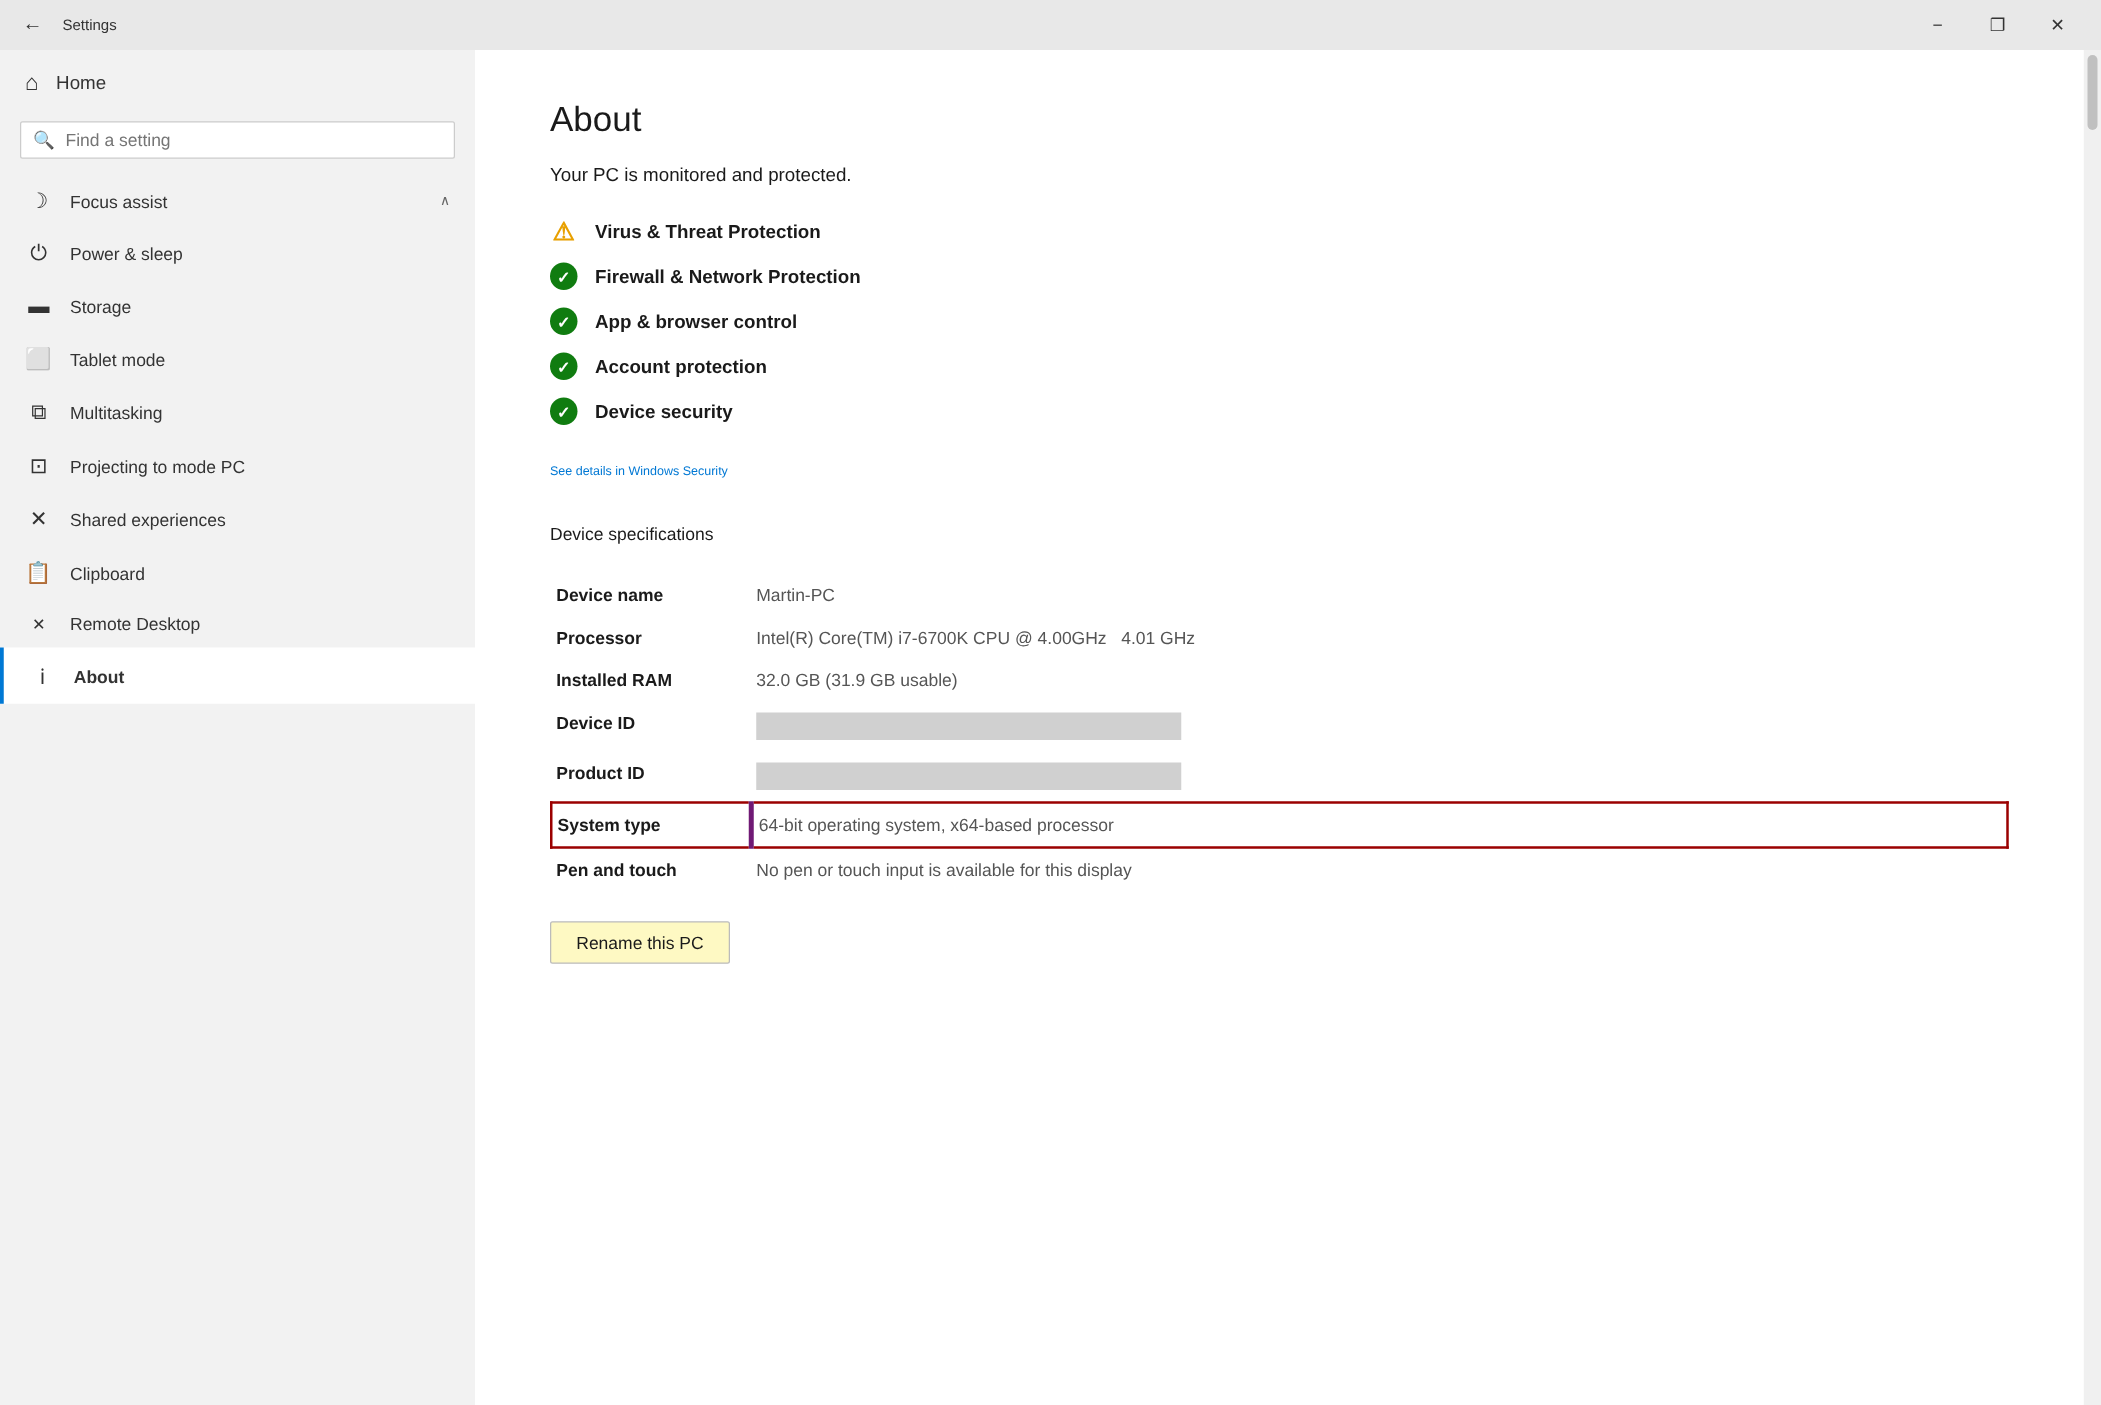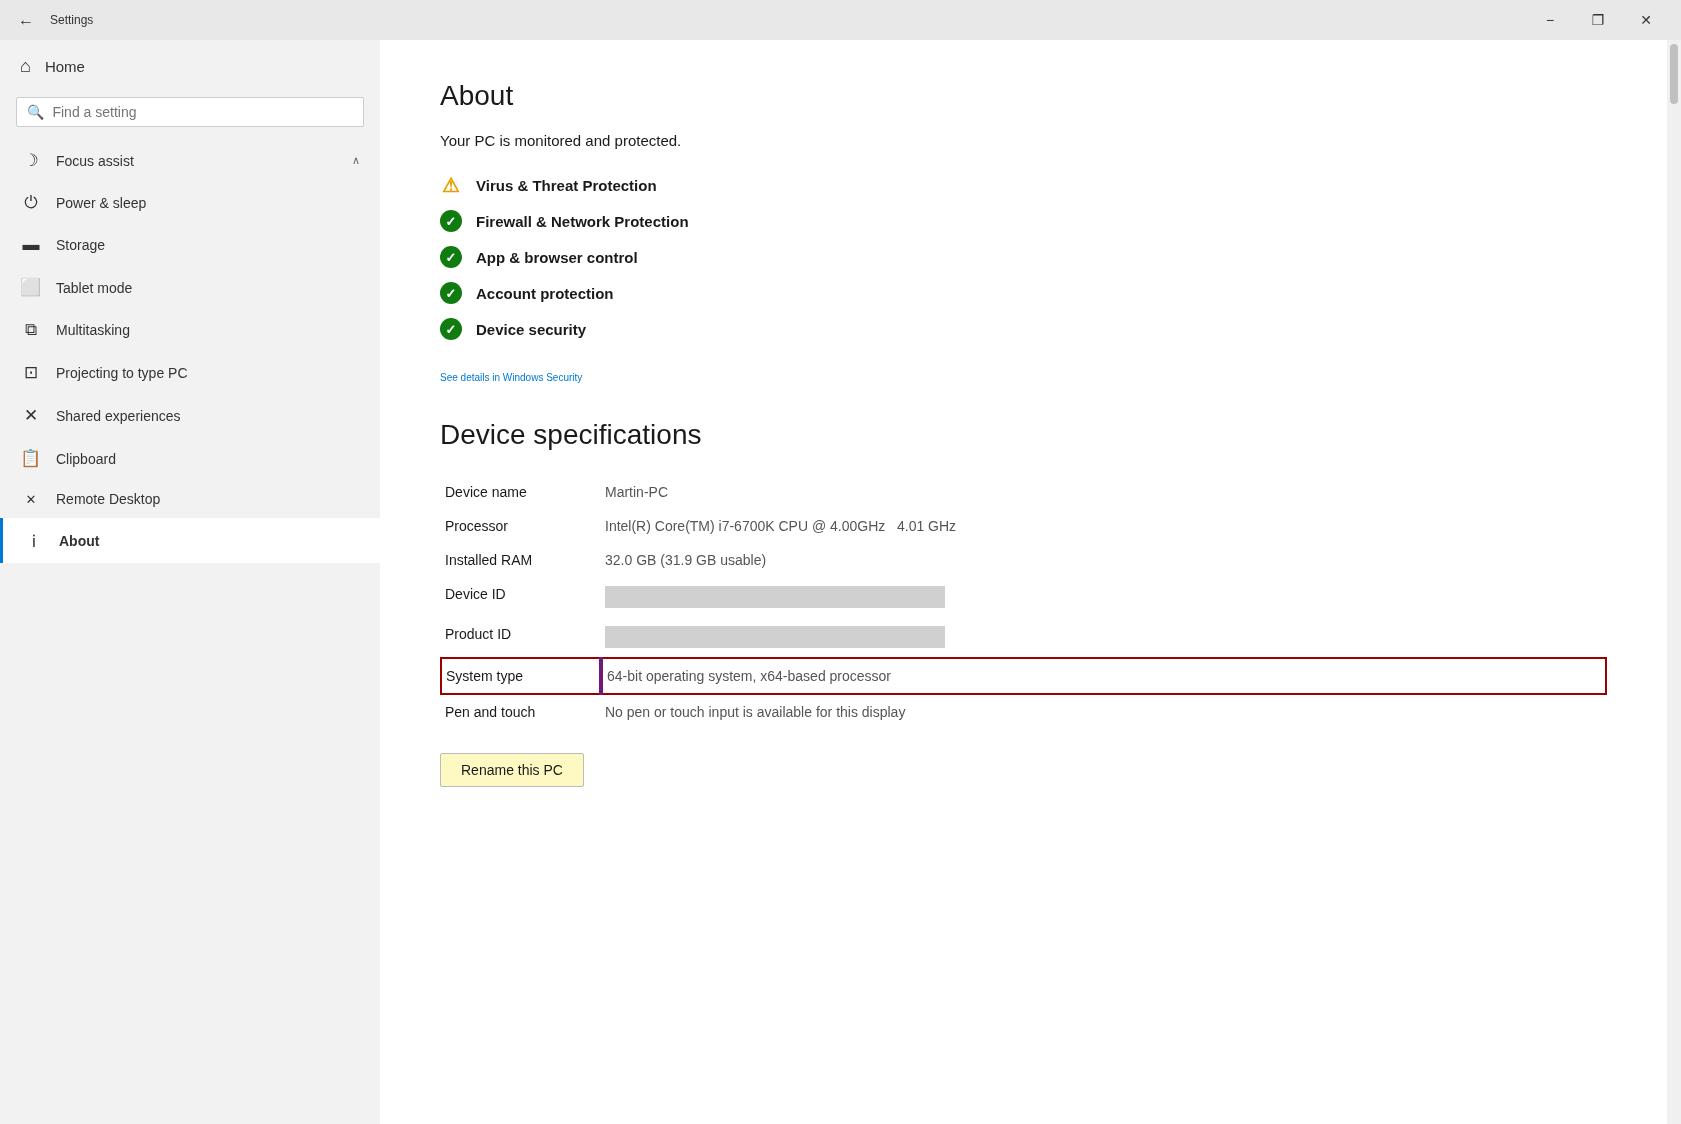--- a/index.html
+++ b/index.html
@@ -181,39 +181,39 @@
     .see-details-link {
       color: #0078d4;
       font-size: 10px;
       text-decoration: none;
       cursor: pointer;
       display: inline-block;
       margin-bottom: 36px;
     }
 
     .section-title {
-      font-size: 28px;
+      font-size: 14px;
       font-weight: 300;
       color: #1a1a1a;
       margin-bottom: 24px;
     }
 
     
     .specs-table {
       width: 100%;
       border-collapse: collapse;
     }
     .specs-table tr td {
       padding: 9px 4px;
       font-size: 14px;
       vertical-align: top;
     }
     .specs-table tr td:first-child {
       color: #1a1a1a;
-      font-weight: 400;
+      font-weight: 700;
       width: 160px;
       padding-right: 20px;
     }
     .specs-table tr td:last-child {
       color: #555;
     }
     .specs-table tr.highlighted td {
       border: 2px solid #9b0000;
     }
     .specs-table tr.highlighted td:first-child {
@@ -283,21 +283,21 @@
     <div class="sidebar-item">
       <span class="sidebar-item-icon">⬜</span>
       <span class="sidebar-item-label">Tablet mode</span>
     </div>
     <div class="sidebar-item">
       <span class="sidebar-item-icon">⧉</span>
       <span class="sidebar-item-label">Multitasking</span>
     </div>
     <div class="sidebar-item">
       <span class="sidebar-item-icon">⊡</span>
-      <span class="sidebar-item-label">Projecting to type PC</span>
+      <span class="sidebar-item-label">Projecting to mode PC</span>
     </div>
     <div class="sidebar-item">
       <span class="sidebar-item-icon">✕</span>
       <span class="sidebar-item-label">Shared experiences</span>
     </div>
     <div class="sidebar-item">
       <span class="sidebar-item-icon">📋</span>
       <span class="sidebar-item-label">Clipboard</span>
     </div>
     <div class="sidebar-item">

